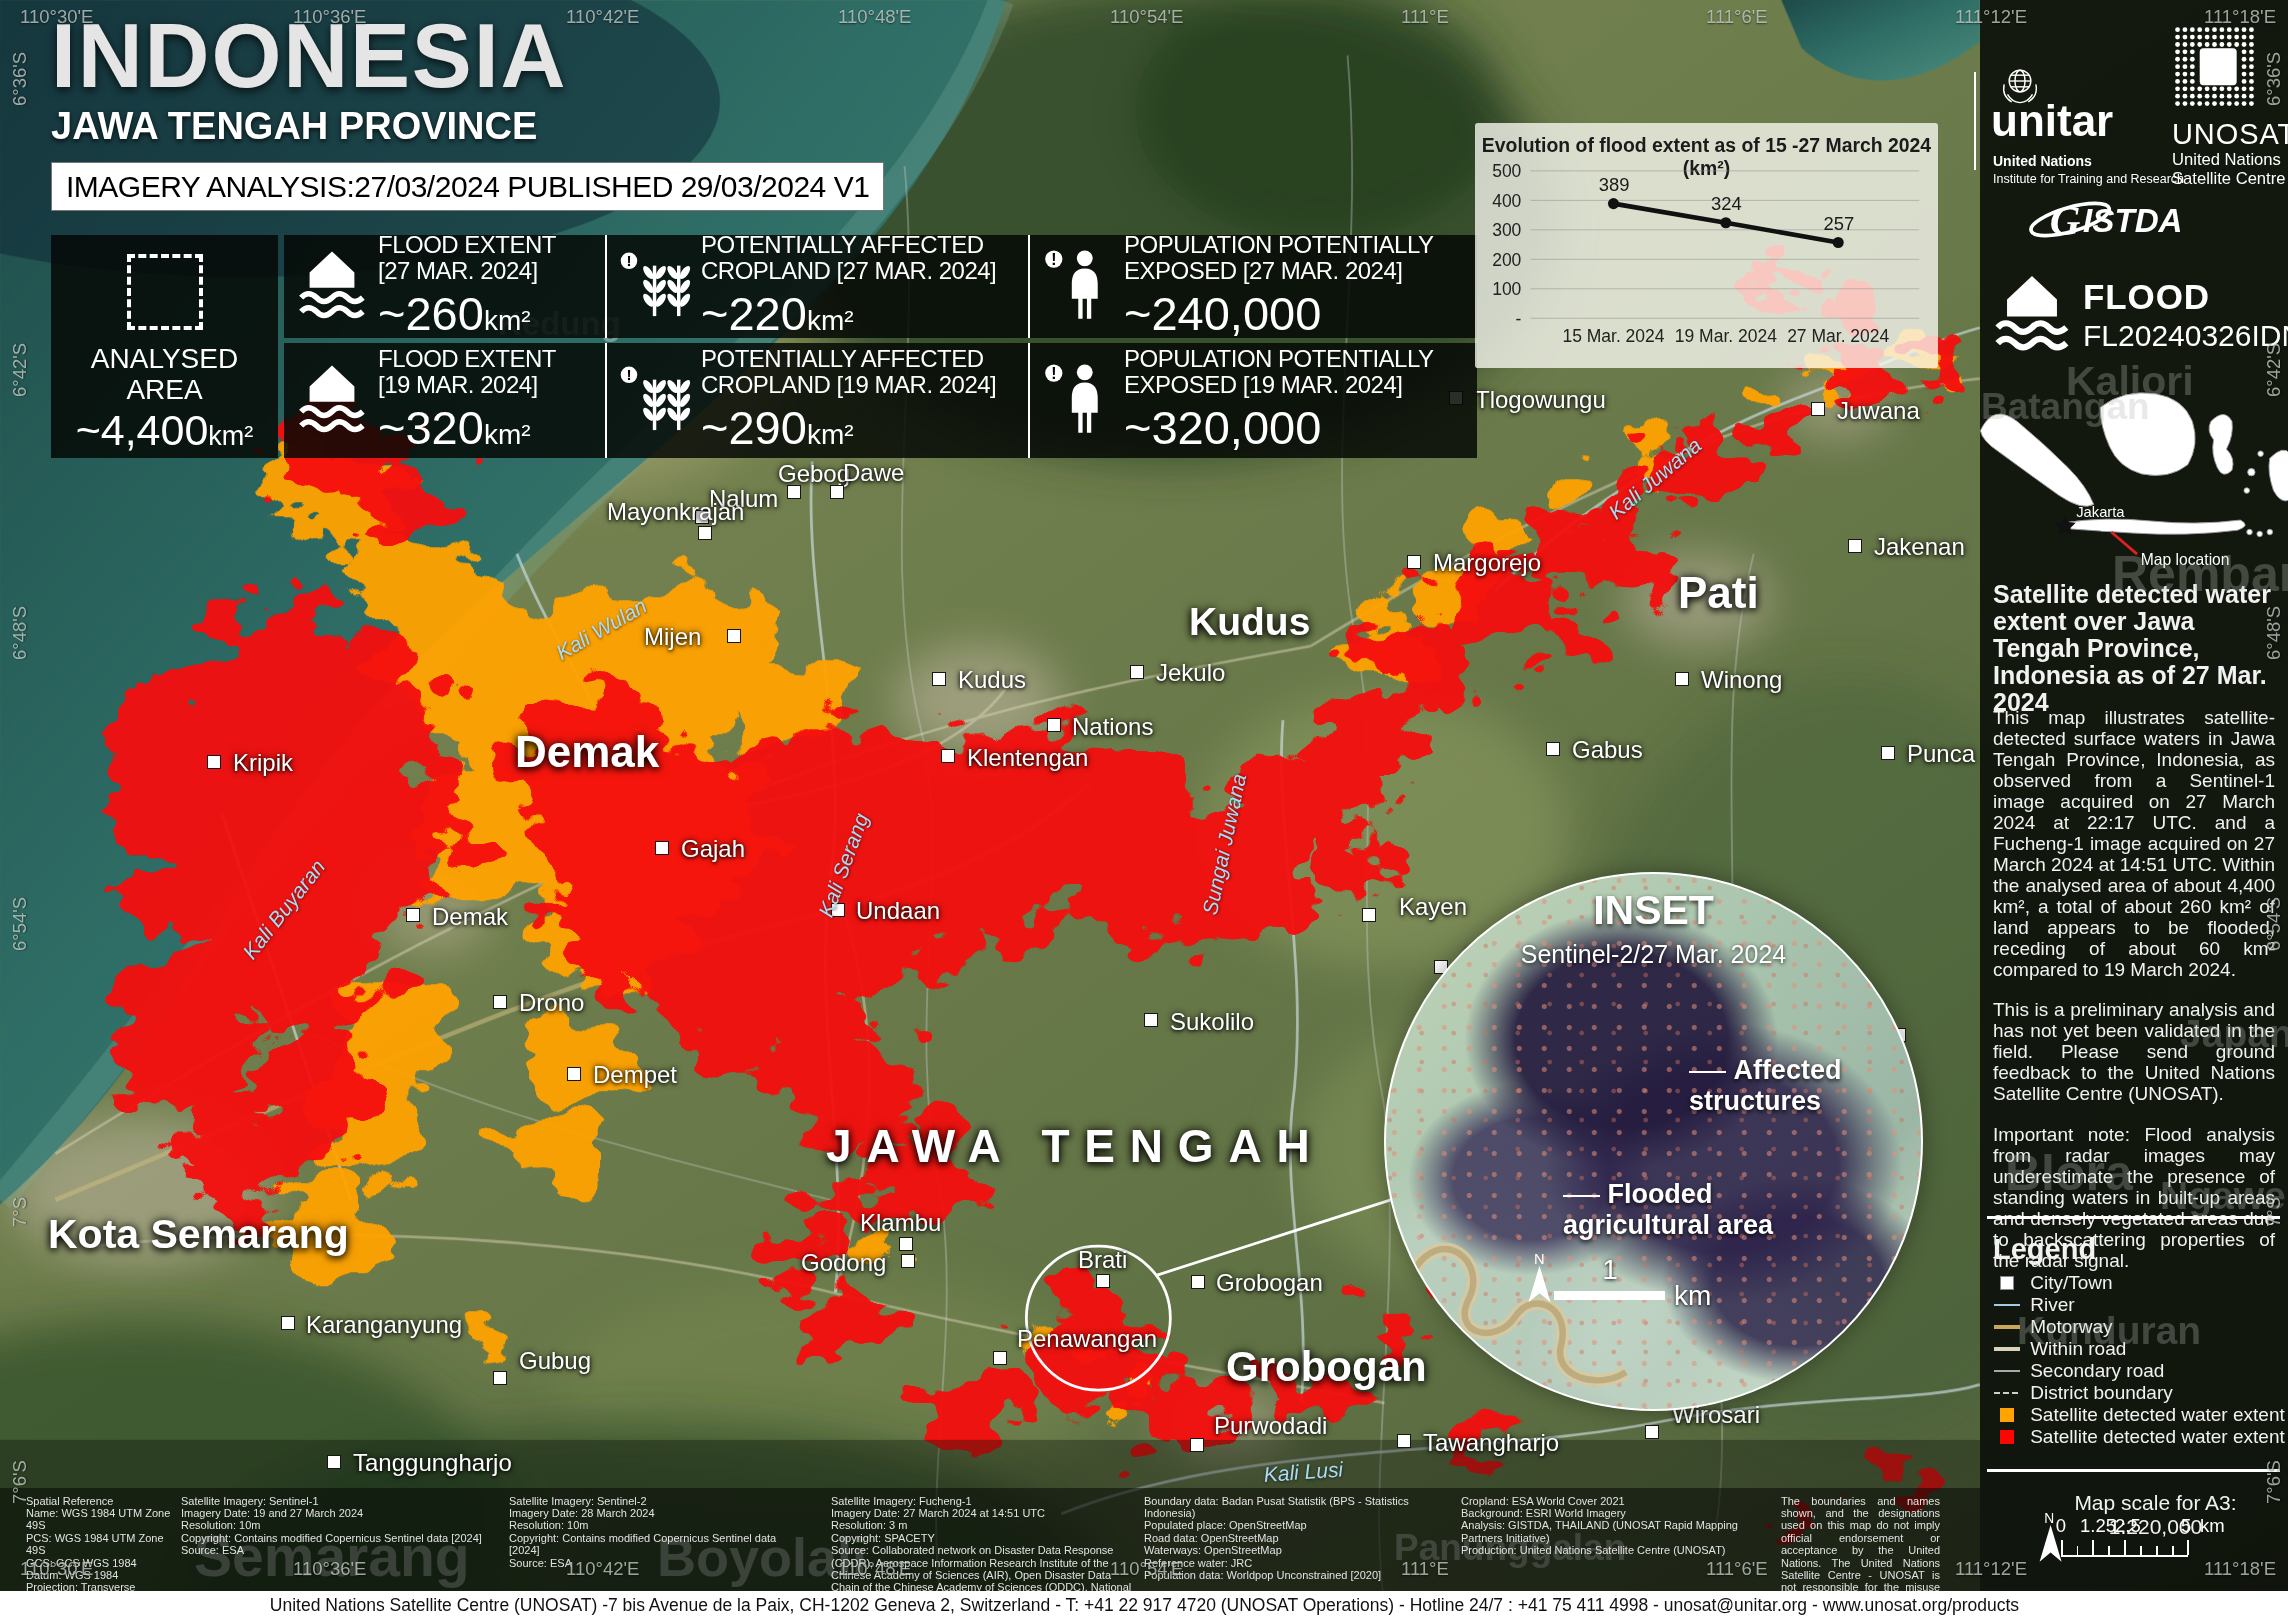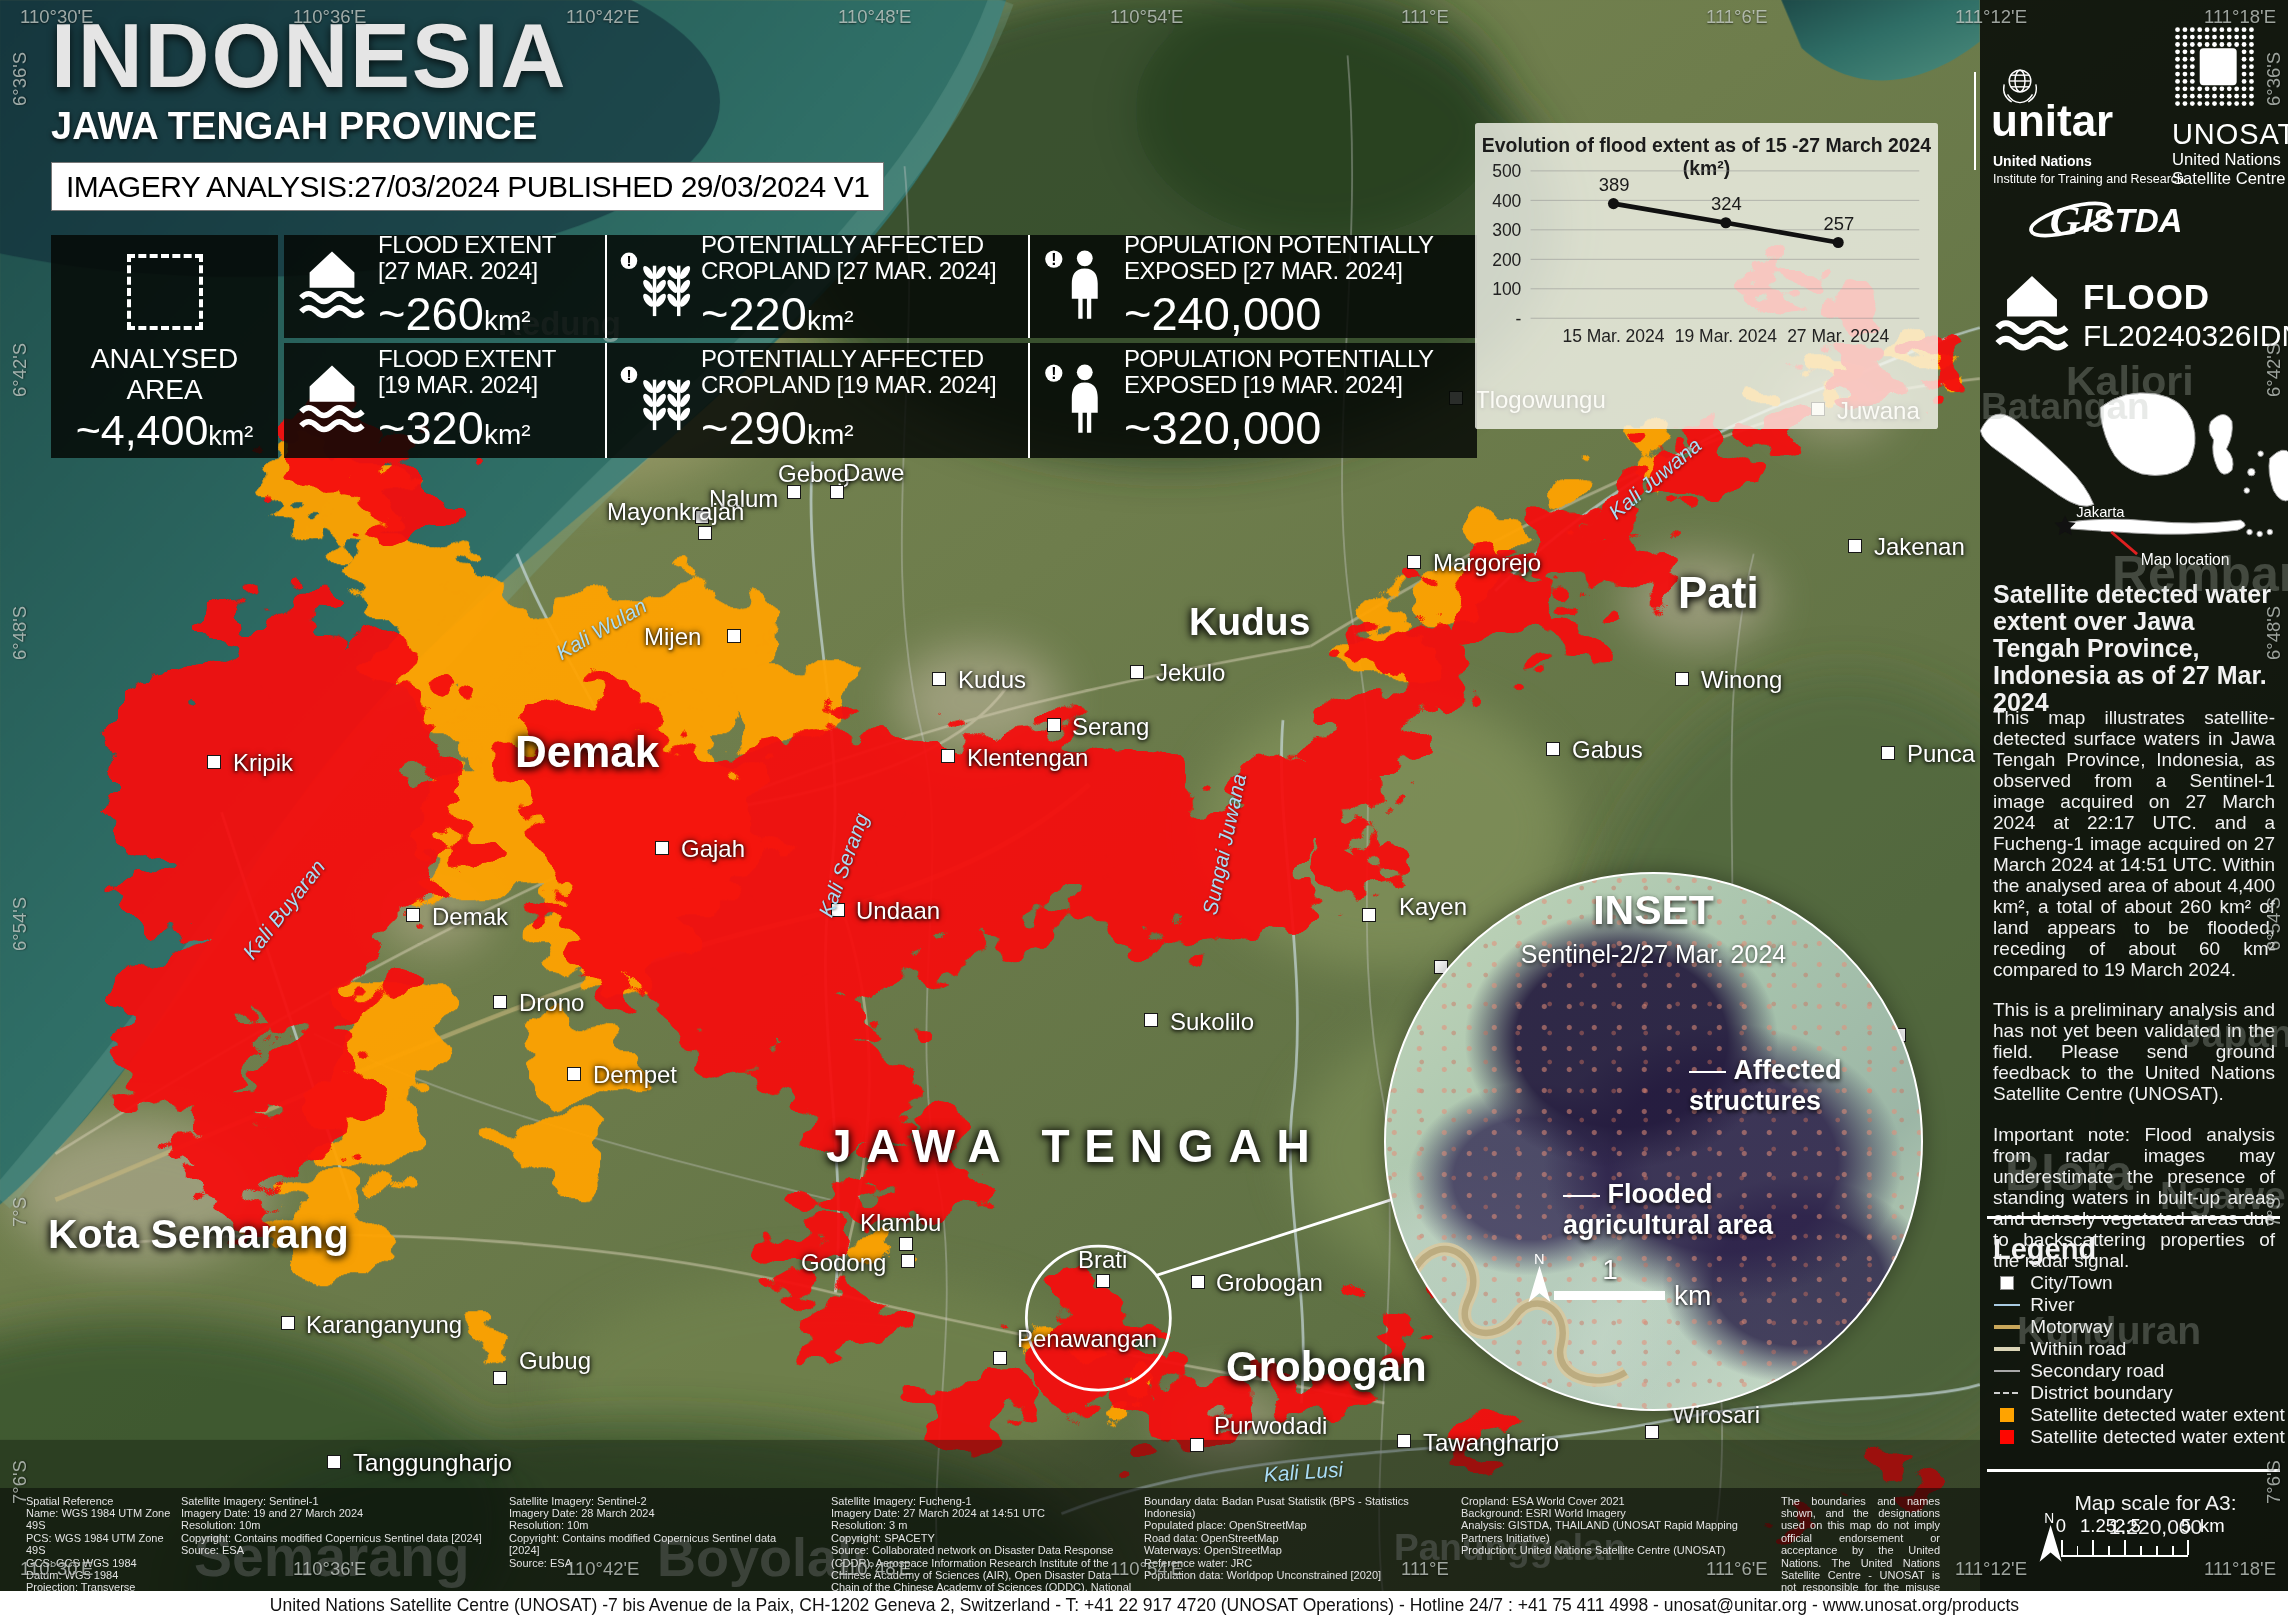--- a/index.html
+++ b/index.html
@@ -39,21 +39,21 @@
 
   .stats-row{position:absolute;left:284px;display:flex;z-index:10;}
   .stat-cell{background:rgba(5,8,5,.85);display:flex;align-items:center;padding-left:13px;box-sizing:border-box;}
   .stat-cell + .stat-cell{border-left:2.8px solid #fff;}
   .stat-icon{width:81px;flex-shrink:0;}
   .stat-l1,.stat-l2{display:block;color:#fff;font-size:24px;line-height:26px;letter-spacing:-0.5px;}
   .stat-val{display:block;color:#fff;font-size:47px;margin-top:2.8px;font-weight:400;}
   .stat-val .u{font-size:28px;font-style:normal;}
 
   
-  .chart{position:absolute;left:1475px;top:123px;width:463px;height:306px;z-index:10;
+  .chart{position:absolute;left:1475px;top:123px;width:463px;height:245px;z-index:10;
     background:rgba(250,250,242,.78);border-radius:2.8px;}
   .chart-title{text-align:center;padding-top:11px;font-size:19.4px;font-weight:bold;color:#1b1b1b;}
   .chart svg{position:absolute;left:0;top:0;}
 
   
   .inset{position:absolute;left:1384px;top:872px;width:535px;height:535px;border-radius:50%;
     border:2.8px solid #fff;z-index:8;overflow:hidden;box-shadow:0 0 22px rgba(0,0,0,.35);
     background-color:#b3cdb0;
     background-image:
       radial-gradient(circle at 8.3px 6.5px, rgba(228,142,120,.55) 2px, transparent 3.1px),
@@ -315,21 +315,21 @@
       <div class="city-label" style="left: 709px; top: 485px;">Nalum</div>
       <div class="city-marker" style="left: 695px; top: 510px;"></div>
       <div class="city-label" style="left: 607px; top: 498px;">Mayonkrajan</div>
       <div class="city-marker" style="left: 698px; top: 526px;"></div>
       <div class="city-label" style="left: 644px; top: 623px;">Mijen</div>
       <div class="city-marker" style="left: 727px; top: 629px;"></div>
       <div class="city-label" style="left: 958px; top: 666px;">Kudus</div>
       <div class="city-marker" style="left: 932px; top: 672px;"></div>
       <div class="city-label" style="left: 1156px; top: 659px;">Jekulo</div>
       <div class="city-marker" style="left: 1130px; top: 665px;"></div>
-      <div class="city-label" style="left: 1072px; top: 713px;">Serang</div>
+      <div class="city-label" style="left: 1072px; top: 713px;">Nations</div>
       <div class="city-marker" style="left: 1047px; top: 718px;"></div>
       <div class="city-label" style="left: 967px; top: 744px;">Klentengan</div>
       <div class="city-marker" style="left: 941px; top: 749px;"></div>
       <div class="city-label" style="left: 1701px; top: 666px;">Winong</div>
       <div class="city-marker" style="left: 1675px; top: 672px;"></div>
       <div class="city-label" style="left: 1572px; top: 736px;">Gabus</div>
       <div class="city-marker" style="left: 1546px; top: 742px;"></div>
       <div class="city-label" style="left: 1907px; top: 740px;">Punca</div>
       <div class="city-marker" style="left: 1881px; top: 746px;"></div>
       <div class="city-label" style="left: 233px; top: 749px;">Kripik</div>

